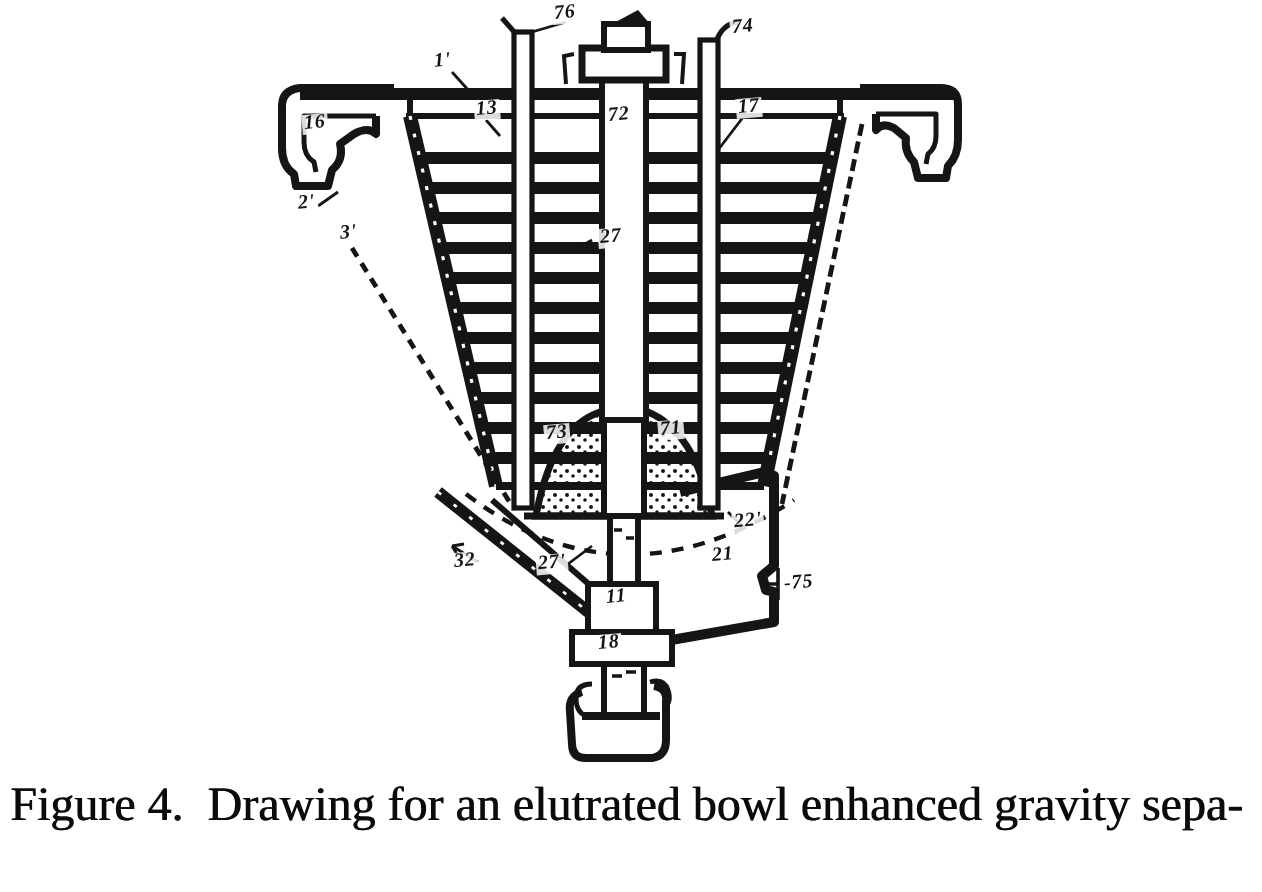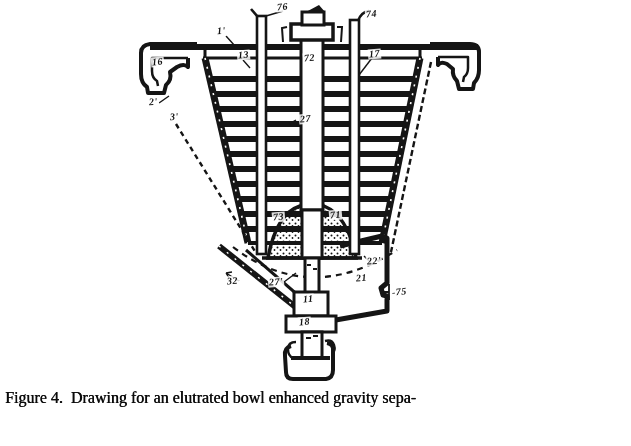--- a/index.html
+++ b/index.html
@@ -16,21 +16,21 @@
     color:#141414;
     letter-spacing:.5px;
     transform:rotate(-5deg);
     background:rgba(255,255,255,.85);
     padding:0 1px;
     white-space:nowrap;
   }
   .caption{
     position:absolute;left:5px;top:388px;width:626px;
     font-family:"Liberation Serif",serif;
-    font-size:16px;color:#0b0b0b;line-height:1.3;
+    font-size:24px;color:#0b0b0b;line-height:1.3;
     text-shadow:.4px 0 0 currentColor;
   }
   .caption span{display:block;white-space:pre;}
 </style>
 </head>
 <body>
 
 <div class="stage">
 
   <svg class="drawing" width="631" height="385" viewBox="0 0 631 385">

